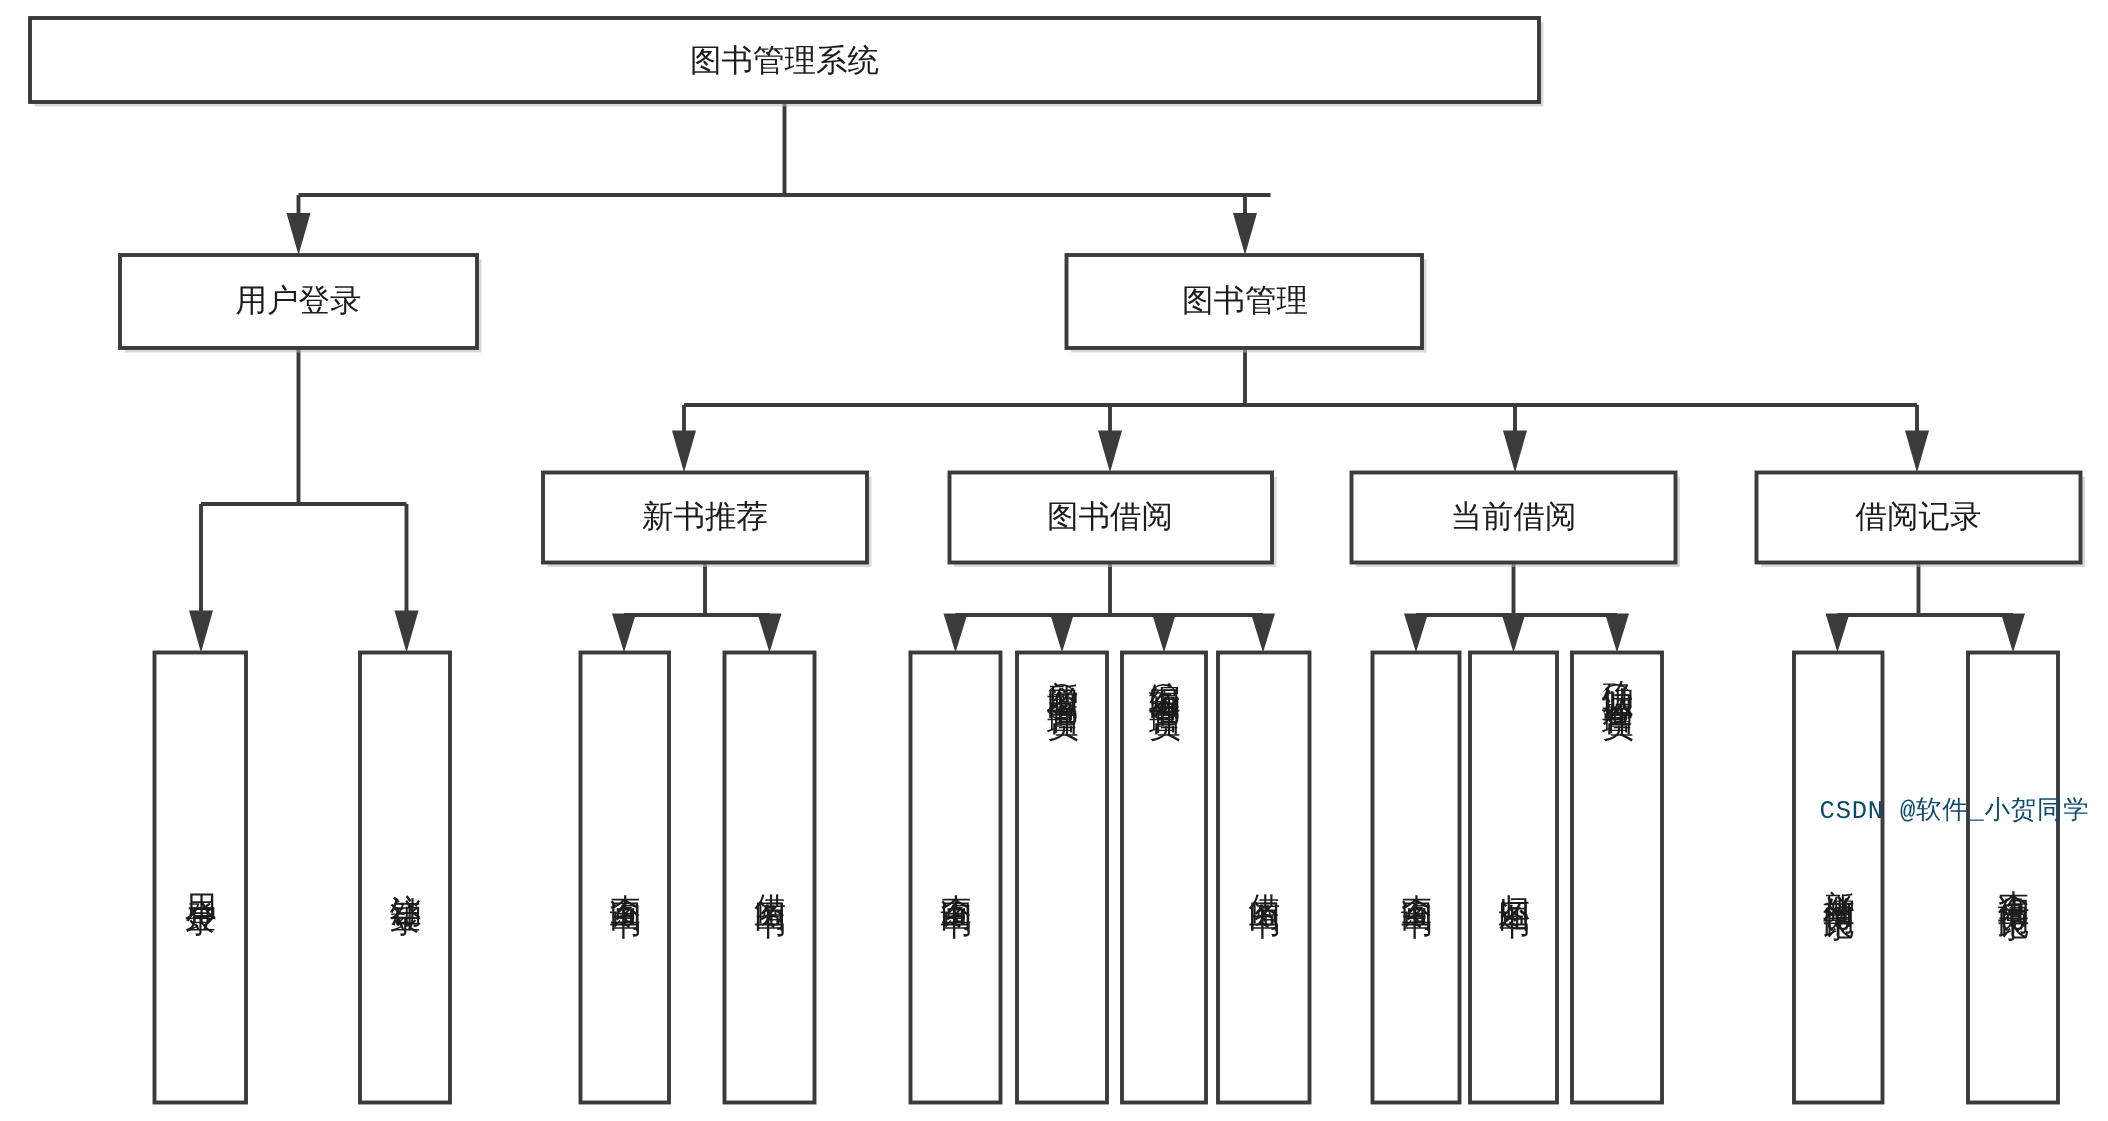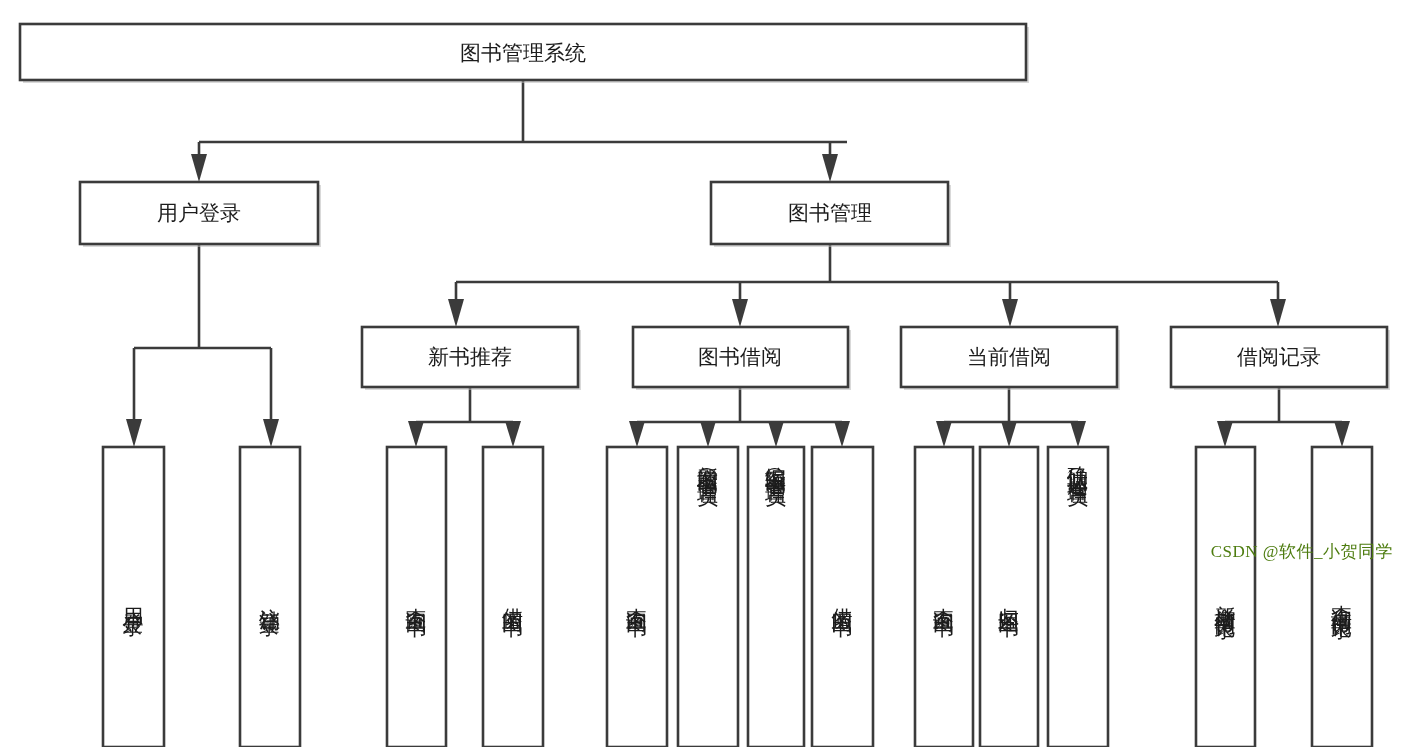--- a/index.html
+++ b/index.html
@@ -10,21 +10,21 @@
   body {
     width: 1405px;
     height: 747px;
     font-family: "Liberation Sans", "DejaVu Sans", sans-serif;
     overflow: hidden;
     position: relative;
   }
   #diagram-root {
     position: absolute;
     left: 0;
-    top: 12px;
+    top: 0;
     width: 1405px;
     height: 557px;
   }
   svg.flow {
     display: block;
     width: 1405px;
     height: 747px;
   }
   .node-rect {
     fill: #ffffff;
@@ -67,23 +67,23 @@
     text-orientation: upright;
     letter-spacing: 3px;
     line-height: 1;
     white-space: nowrap;
     text-align: center;
   }
   .watermark {
     position: absolute;
     right: 12px;
     bottom: 6px;
-    font-family: Liberation Serif, serif;
+    font-family: Liberation Mono, monospace;
     font-size: 17px;
-    color: #4d7c0f;
+    color: #0c4a6e;
     white-space: nowrap;
     letter-spacing: 0.5px;
   }
 </style>
 </head>
 <body>
 
 <div id="diagram-root">
 
   <svg class="flow" viewBox="0 0 1405 747" xmlns="http://www.w3.org/2000/svg">

